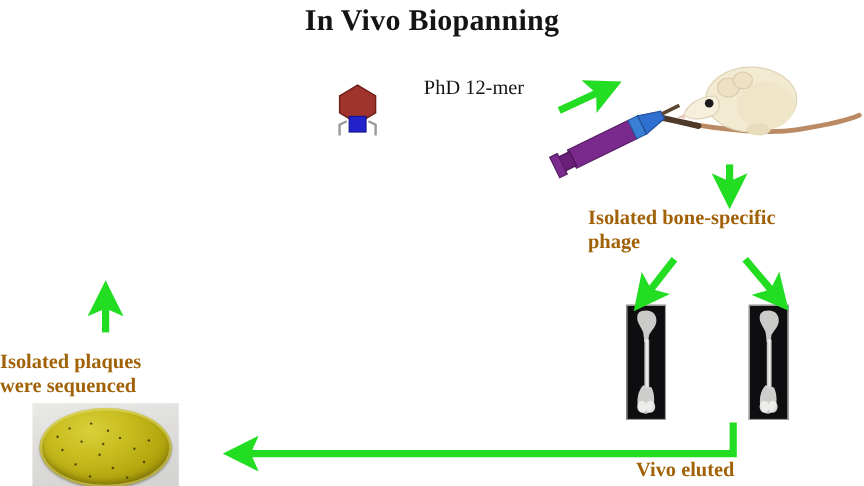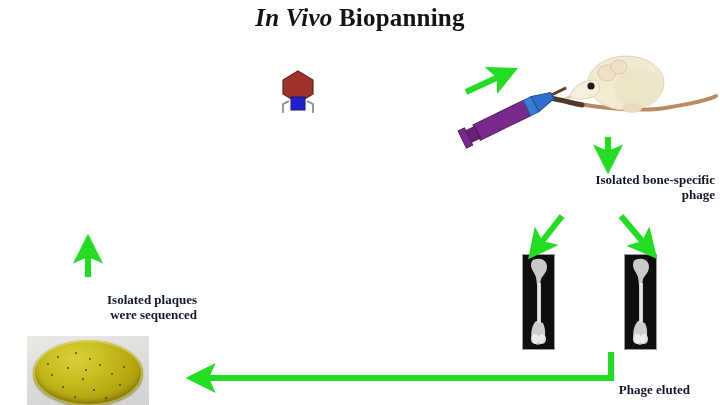--- a/index.html
+++ b/index.html
@@ -22,32 +22,32 @@
     position: absolute;
     left: 0;
     top: 4px;
     width: 720px;
     text-align: center;
     font-size: 25px;
     font-weight: bold;
     letter-spacing: 0.2px;
     white-space: nowrap;
   }
-  #title .ital { font-style: italic; }
+  #title .ital { }
   #title .rom  { font-style: normal; }
 
   
   .caption {
     position: absolute;
     font-weight: bold;
-    font-size: 13px;
+    font-size: 17px;
     line-height: 1.18;
-    text-align: right;
+    text-align: left;
     white-space: pre-line;
-    color: #0f172a;
+    color: #a16207;
   }
 
   
   #lib-label {
     position: absolute;
     left: 330px;
     top: 62px;
     width: 130px;
     text-align: center;
     font-size: 17px;
@@ -150,20 +150,21 @@
       <path d="M13 33 L7 36 L7 45" fill="none" stroke="#9a9a9a" stroke-width="2"></path>
       <path d="M31 33 L37 36 L37 45" fill="none" stroke="#9a9a9a" stroke-width="2"></path>
 
       <polygon points="22,3 37,12 37,26 22,35 7,26 7,12" fill="#a0342c" stroke="#6e1f18" stroke-width="1.2"></polygon>
 
       <rect x="15" y="29" width="14" height="13" fill="#2222cc" stroke="#15158f" stroke-width="1"></rect>
     </svg>
   </div>
 
   <div id="lib-label">
+    <div>PhD 12-mer</div>
   </div>
 
   <div id="mouse-syringe">
     <svg width="270" height="105" viewBox="0 0 270 105">
 
       <path d="M118 52 C150 58, 190 62, 215 58 C240 54, 258 50, 266 46" fill="none" stroke="#b98a63" stroke-width="4" stroke-linecap="round"></path>
       <path d="M100 48 C112 50, 122 53, 132 55" fill="none" stroke="#4e3a2a" stroke-width="5" stroke-linecap="round"></path>
 
       <ellipse cx="176" cy="33" rx="38" ry="27" fill="#f3ead2" stroke="#ded2b4" stroke-width="1"></ellipse>
 
@@ -236,23 +237,23 @@
     <span class="plaque" style="left:78px; top:61px;"></span>
     <span class="plaque" style="left:20px; top:27px;"></span>
     <span class="plaque" style="left:96px; top:30px;"></span>
     <span class="plaque" style="left:58px; top:33px;"></span>
   </div>
 
   <div class="caption" style="left:490px; top:172px; width:225px;">Isolated bone-specific
 phage</div>
 
 
-  <div class="caption" style="left:530px; top:382px; width:160px;">Phage eluted</div>
-
-  <div class="caption" style="left:0px; top:292px; width:176px;margin-left:21px;">Isolated plaques
+  <div class="caption" style="left:530px; top:382px; width:160px;">Vivo eluted</div>
+
+  <div class="caption" style="left:0px; top:292px; width:176px;">Isolated plaques
 were sequenced</div>
 
   <svg id="arrows" viewBox="0 0 720 405">
     <defs>
       <marker id="ah" markerWidth="5" markerHeight="5" refX="2.6" refY="2.5" orient="auto" markerUnits="strokeWidth">
         <path d="M0,0 L5,2.5 L0,5 L1.1,2.5 Z" fill="#22dd22"></path>
       </marker>
     </defs>
 
     <line x1="466" y1="92" x2="505" y2="74" stroke="#22dd22" stroke-width="6" marker-end="url(#ah)"></line>

